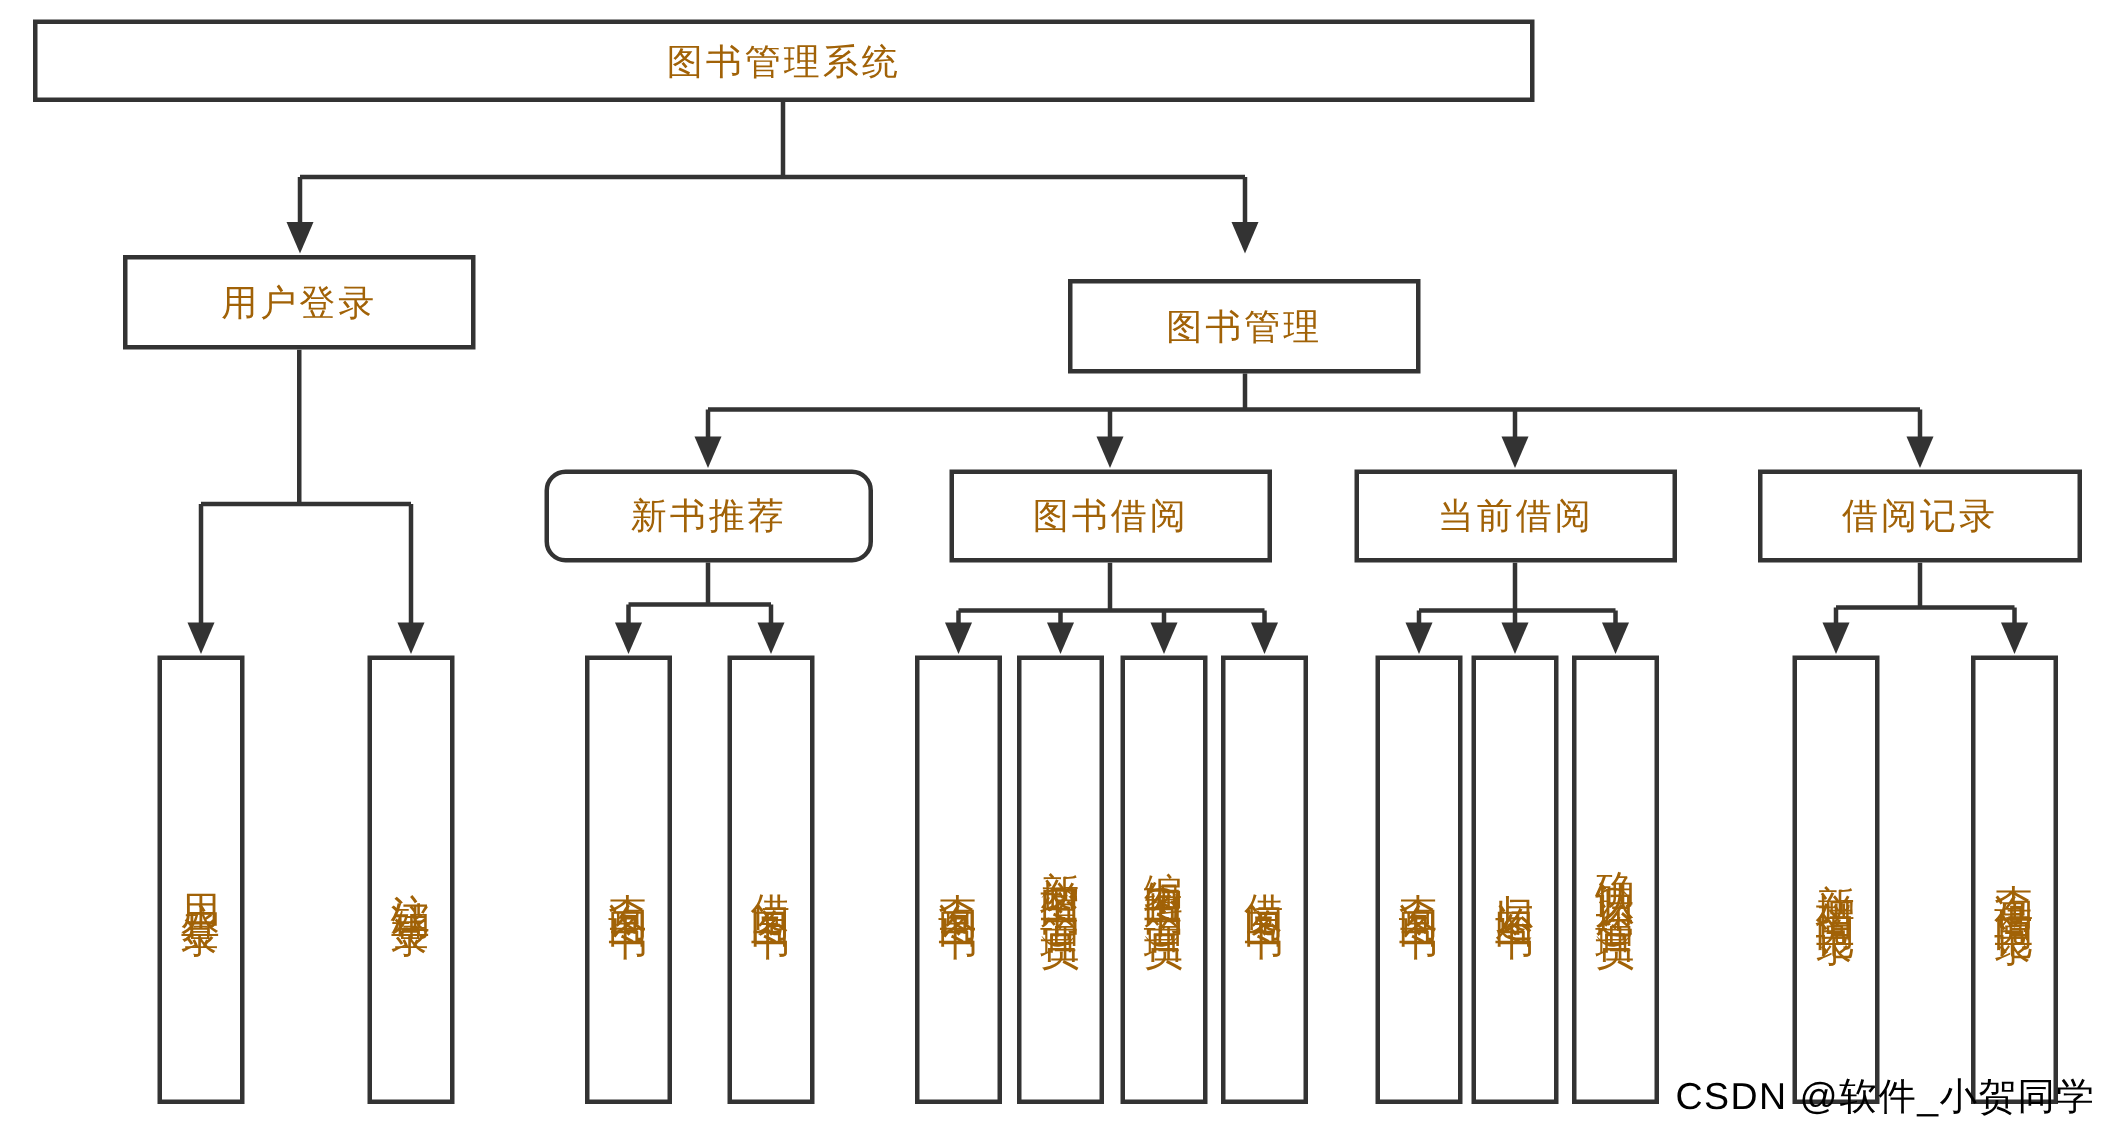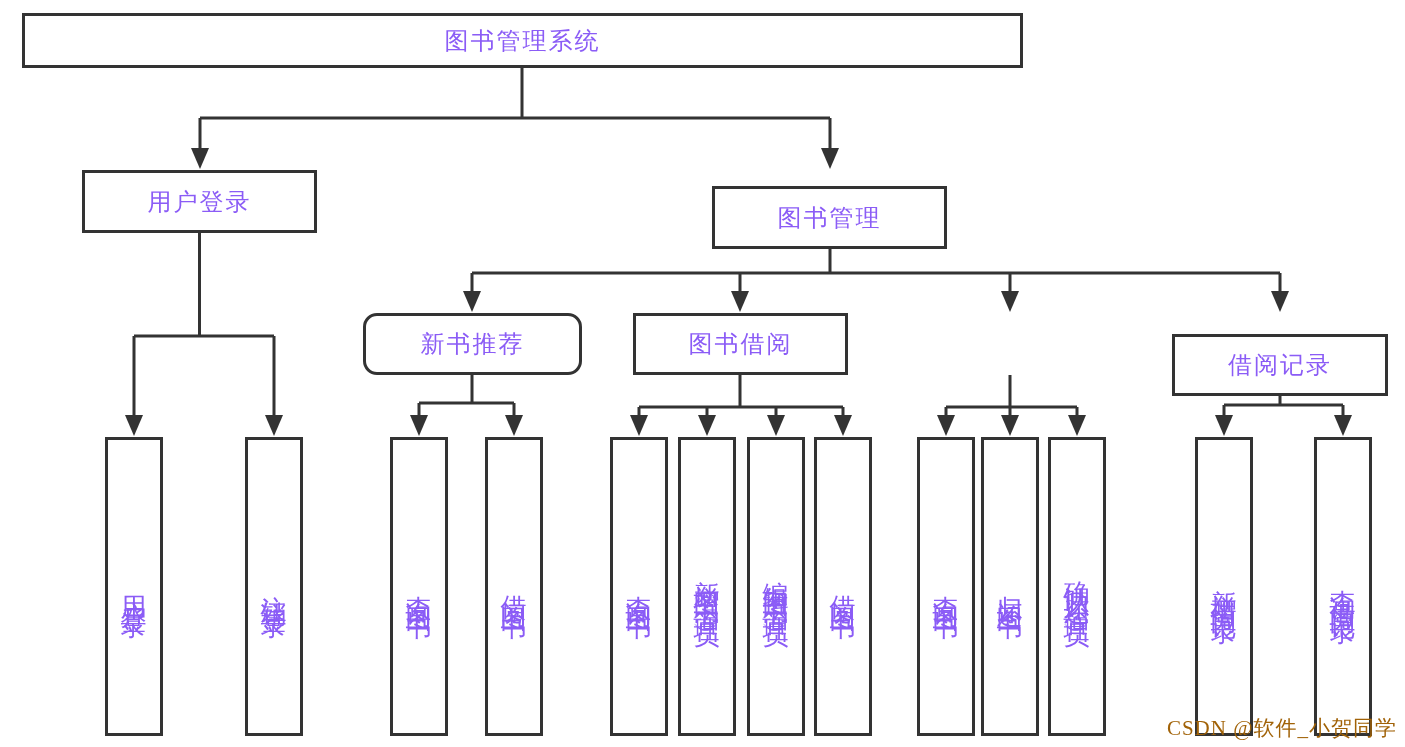--- a/index.html
+++ b/index.html
@@ -22,64 +22,63 @@
     box-sizing: border-box;
     border: 3px solid #333333;
     background: #ffffff;
     display: flex;
     align-items: center;
     justify-content: center;
   }
   .node .label {
     font-size: 24px;
     letter-spacing: 2px;
-    color: #8b5cf6;
+    color: #a16207;
     white-space: nowrap;
   }
   .leaf .label {
     writing-mode: vertical-rl;
     text-orientation: mixed;
     font-size: 26px;
     letter-spacing: 6px;
     line-height: 1;
     white-space: nowrap;
   }
   
   .root-box  { left: 22px;  top: 13px;  width: 1001px; height: 55px; }
   .l2a       { left: 82px;  top: 170px; width: 235px;  height: 63px; }
   .l2b       { left: 712px; top: 170px; width: 235px;  height: 63px; margin-top: 16px; }
   .l3        { top: 313px; height: 62px; }
   .l3a { left: 363px;  width: 219px; border-radius: 14px; }
   .l3b { left: 633px;  width: 215px; }
   .l3c { left: 903px;  width: 215px; }
-  .l3d { left: 1172px; width: 216px; margin-top: 21px; }
+  .l3d { left: 1172px; width: 216px; }
   .leaf      { top: 437px; width: 58px; height: 299px; }
   .leafA1 { left: 105px; }
   .leafA2 { left: 245px; }
   .leafB1 { left: 390px; }
   .leafB2 { left: 485px; }
   .leafC1 { left: 610px; }
   .leafC2 { left: 678px; }
   .leafC3 { left: 747px; }
   .leafC4 { left: 814px; }
   .leafD1 { left: 917px; }
   .leafD2 { left: 981px; }
   .leafD3 { left: 1048px; }
   .leafE1 { left: 1195px; }
   .leafE2 { left: 1314px; }
   .watermark {
     position: absolute;
     right: 8px;
     top: 714px;
-    font-size: 21px;
+    font-size: 25px;
     letter-spacing: 1px;
-    color: #a16207;
+    color: #000000;
     z-index: 5;
     white-space: nowrap;
-    font-family: Liberation Serif, serif;
   }
 </style>
 </head>
 <body>
 
 <div class="stage">
 
   <svg class="connectors" viewBox="0 0 1405 747" aria-hidden="true">
     <g stroke="#333333" stroke-width="3" fill="none">
       <path d="M522 68 V118 M200 118 H830 M200 118 V150 M830 118 V150"></path>
@@ -123,20 +122,23 @@
   <div class="node l2b">
     <span class="label">图书管理</span>
   </div>
 
   <div class="node l3 l3a">
     <span class="label">新书推荐</span>
   </div>
   <div class="node l3 l3b">
     <span class="label">图书借阅</span>
   </div>
+  <div class="node l3 l3c">
+    <span class="label">当前借阅</span>
+  </div>
   <div class="node l3 l3d">
     <span class="label">借阅记录</span>
   </div>
 
   <div class="node leaf leafA1">
     <span class="label">用户登录</span>
   </div>
   <div class="node leaf leafA2">
     <span class="label">注销登录</span>
   </div>

